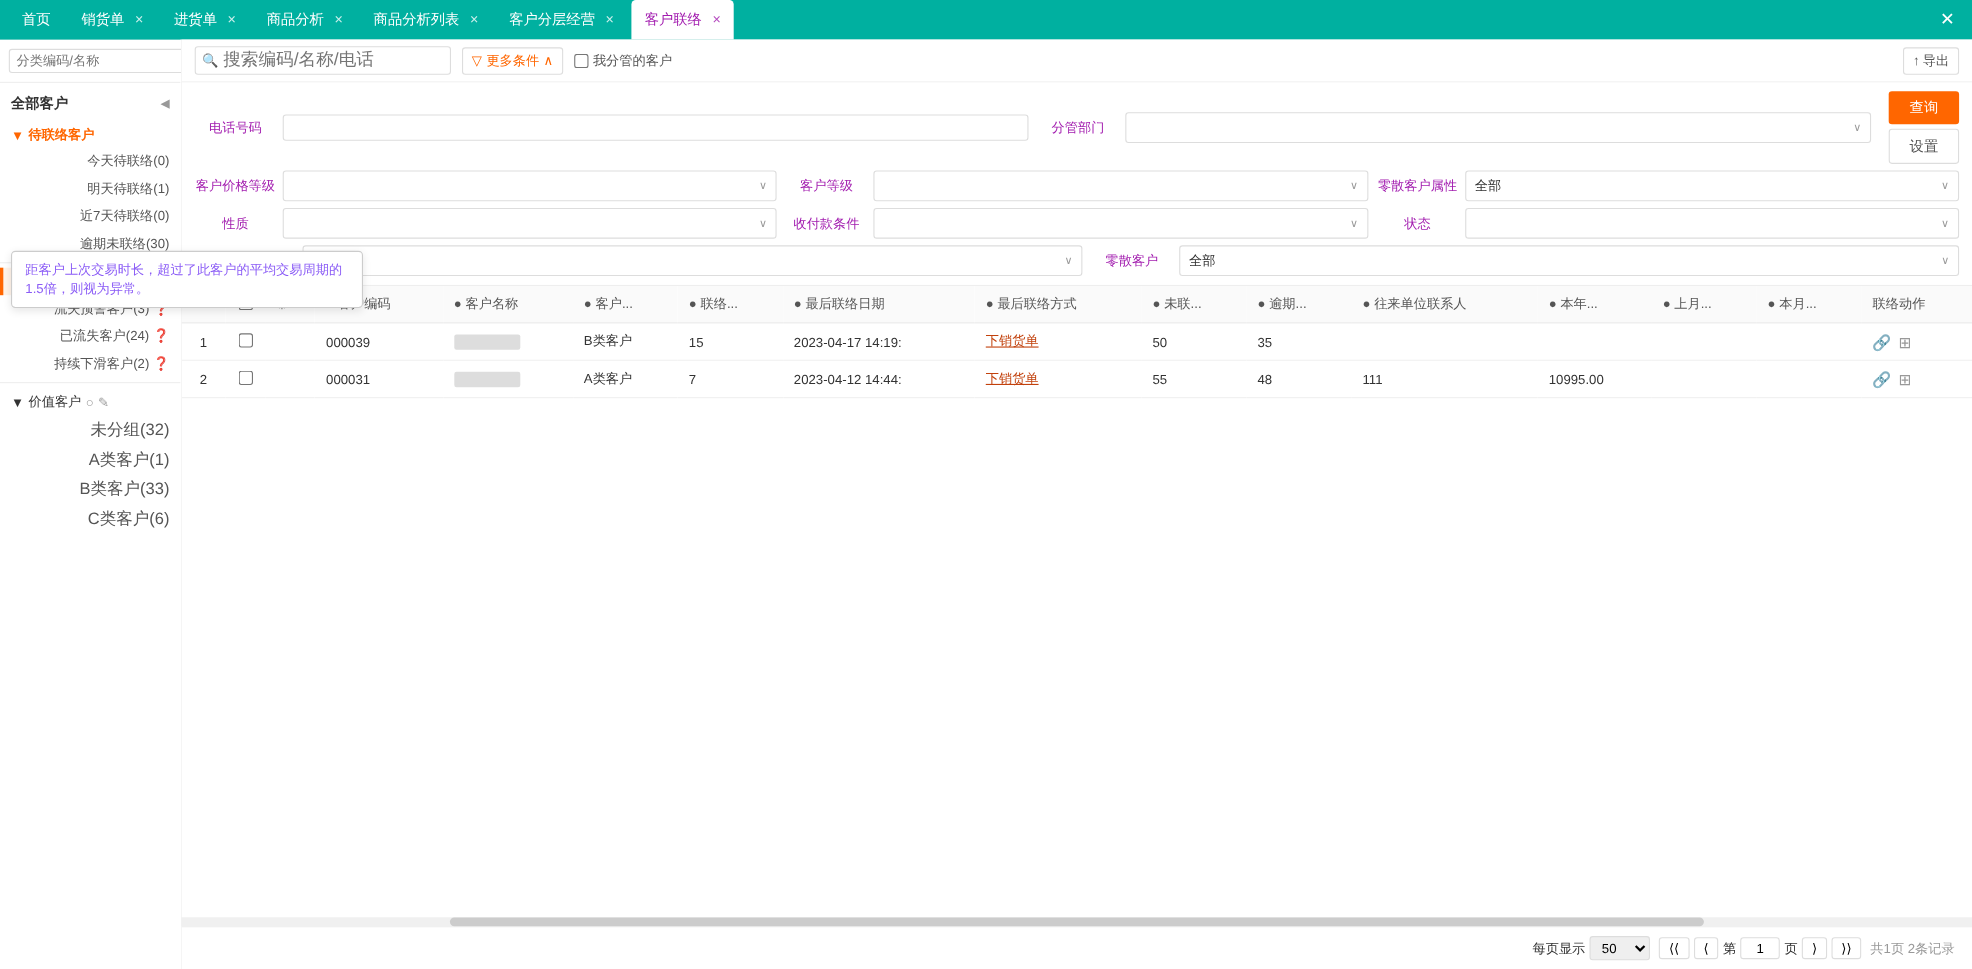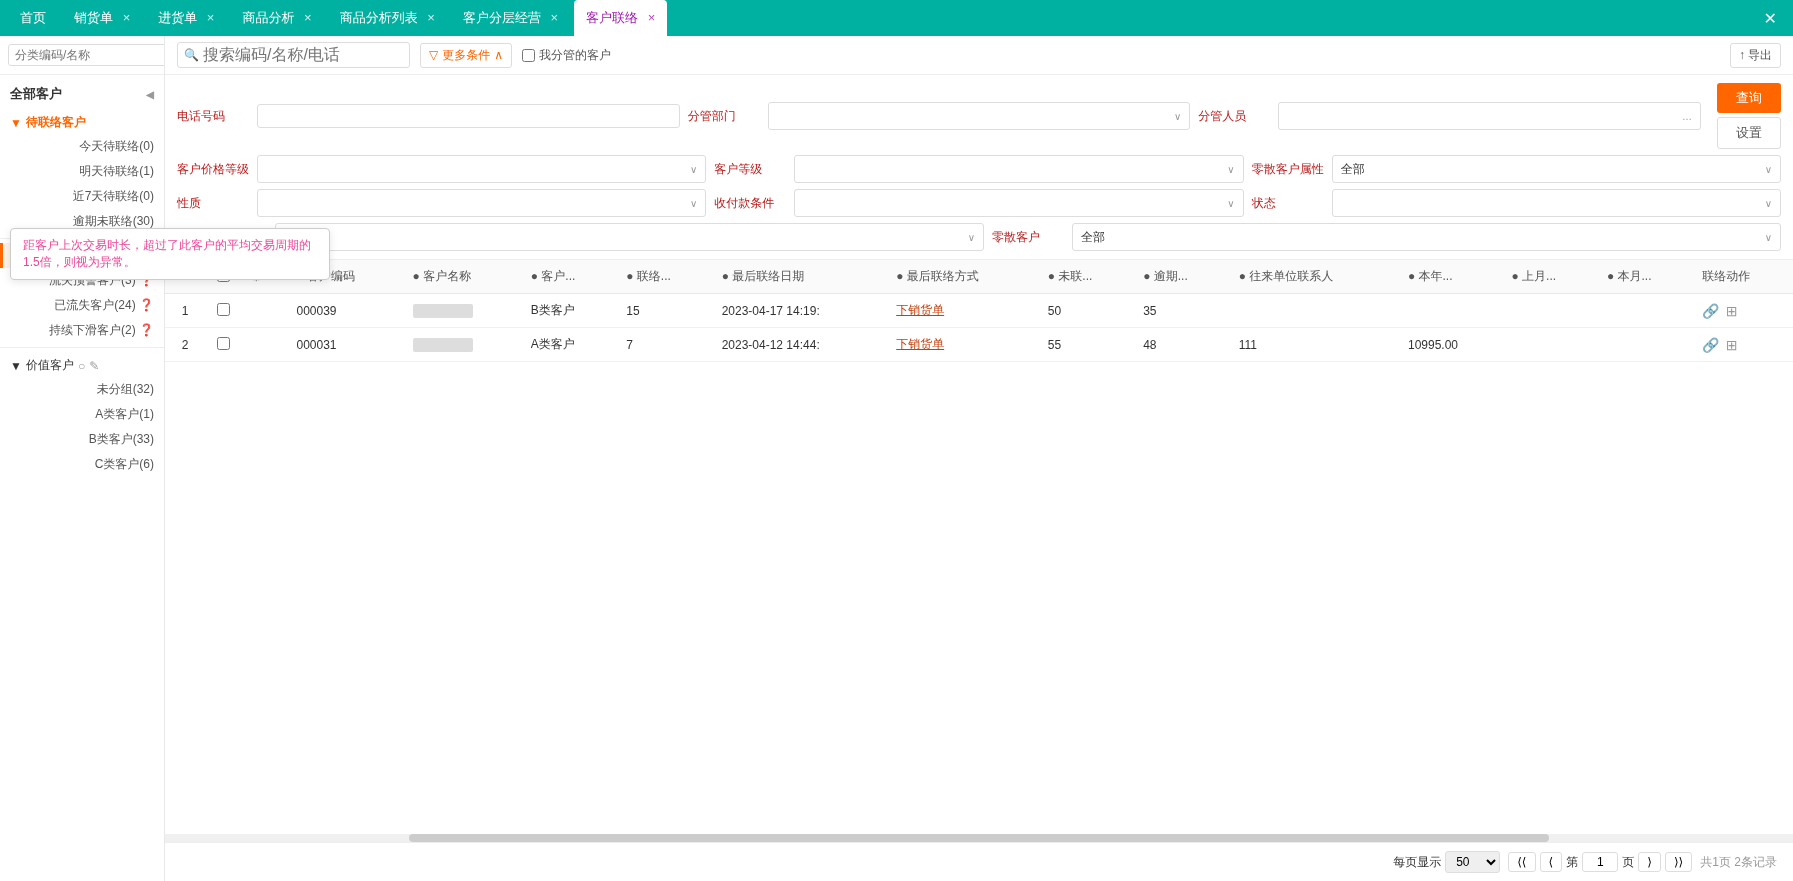--- a/index.html
+++ b/index.html
@@ -25,41 +25,41 @@
     .sidebar-section { padding: 4px 0; text-align: right; }
     .sidebar-all-label { display: flex; align-items: center; padding: 6px 10px; font-weight: bold; font-size: 13px; color: #333; cursor: pointer; }
     .sidebar-all-label .collapse-icon { margin-left: auto; color: #999; font-size: 10px; }
     .sidebar-group-label { padding: 5px 10px 3px 10px; color: #ff6600; font-size: 12px; font-weight: bold; display: flex; align-items: center; gap: 4px; }
     .sidebar-item { padding: 4px 10px 4px 20px; cursor: pointer; color: #555; font-size: 12px; }
     .sidebar-item.active { background: #fff3e8; color: #ff6600; font-weight: bold; border-left: 3px solid #ff6600; }
 
     .sidebar-divider { height: 1px; background: #eee; margin: 4px 0; }
 
     .sidebar-value-group { padding: 5px 10px 3px 10px; color: #333; font-size: 12px; display: flex; align-items: center; gap: 4px; }
-    .sidebar-value-item { padding: 4px 10px 4px 20px; cursor: pointer; color: #555; font-size: 12px; }
+    .sidebar-value-item { padding: 4px 10px 4px 20px; cursor: pointer; color: #555; font-size: 15px; }
 
     
     .content { flex: 1; display: flex; flex-direction: column; background: #f5f5f5; overflow: hidden; }
 
     
     .toolbar { background: #fff; padding: 6px 12px; border-bottom: 1px solid #eee; display: flex; align-items: center; gap: 10px; }
     .toolbar-search { display: flex; align-items: center; border: 1px solid #ddd; border-radius: 3px; padding: 3px 6px; background: #fff; }
     .toolbar-search input { border: none; outline: none; font-size: 16px; width: 200px; }
     .toolbar-search .s-icon { color: #999; margin-right: 4px; }
     .toolbar-more { display: flex; align-items: center; gap: 4px; color: #ff6600; cursor: pointer; font-size: 12px; padding: 3px 8px; border: 1px solid #ddd; border-radius: 3px; }
     .toolbar-checkbox-area { display: flex; align-items: center; gap: 4px; font-size: 12px; color: #555; }
     .toolbar-checkbox-area input { cursor: pointer; }
     .export-btn { margin-left: auto; display: flex; align-items: center; gap: 3px; color: #555; cursor: pointer; font-size: 12px; border: 1px solid #ddd; border-radius: 3px; padding: 3px 8px; background: #fff; }
 
     
     .filter-area { background: #fff; padding: 8px 12px; border-bottom: 1px solid #eee; }
     .filter-row { display: flex; align-items: center; gap: 8px; margin-bottom: 6px; }
     .filter-row:last-child { margin-bottom: 0; }
     .filter-item { display: flex; align-items: center; flex: 1; min-width: 0; }
-    .filter-label { color: #b91c1c; font-size: 12px; white-space: nowrap; min-width: 80px; text-align: left; padding-right: 6px; }
+    .filter-label { color: #a21caf; font-size: 12px; white-space: nowrap; min-width: 80px; text-align: center; padding-right: 6px; }
     .filter-input { flex: 1; border: 1px solid #ddd; border-radius: 3px; padding: 4px 8px; font-size: 12px; outline: none; background: #fff; }
     .filter-select { flex: 1; border: 1px solid #ddd; border-radius: 3px; padding: 4px 8px; font-size: 12px; background: #fff; display: flex; align-items: center; justify-content: space-between; cursor: pointer; min-height: 28px; }
     .filter-select .chevron { color: #999; font-size: 10px; }
     .btn-query { background: #ff6600; color: #fff; border: none; border-radius: 3px; padding: 6px 18px; font-size: 13px; cursor: pointer; }
     .btn-settings { background: #fff; color: #555; border: 1px solid #ddd; border-radius: 3px; padding: 6px 18px; font-size: 13px; cursor: pointer; }
     .filter-actions { display: flex; flex-direction: column; gap: 4px; margin-left: 8px; }
 
     
     .table-area { flex: 1; background: #fff; overflow: auto; margin: 0; }
     table { width: 100%; border-collapse: collapse; font-size: 12px; }
@@ -73,21 +73,21 @@
     
     .pagination { background: #fff; border-top: 1px solid #eee; padding: 8px 16px; display: flex; align-items: center; justify-content: flex-end; gap: 8px; font-size: 12px; }
     .pagination .per-page { display: flex; align-items: center; gap: 4px; }
     .pagination select { border: 1px solid #ddd; border-radius: 3px; padding: 2px 6px; font-size: 12px; }
     .pagination .page-nav { display: flex; align-items: center; gap: 4px; }
     .pagination .page-btn { border: 1px solid #ddd; border-radius: 3px; padding: 2px 8px; cursor: pointer; background: #fff; font-size: 12px; }
     .pagination .page-input { border: 1px solid #ddd; border-radius: 3px; padding: 2px 6px; width: 36px; text-align: center; font-size: 12px; }
     .pagination .total-info { color: #999; }
 
     
-    .tooltip-box { position: absolute; top: 228px; left: 10px; background: #fff; border: 1px solid #ccc; border-radius: 4px; padding: 8px 12px; font-size: 12px; color: #ec4899; max-width: 320px; z-index: 100; box-shadow: 0 2px 8px rgba(0,0,0,0.1); }
+    .tooltip-box { position: absolute; top: 228px; left: 10px; background: #fff; border: 1px solid #ccc; border-radius: 4px; padding: 8px 12px; font-size: 12px; color: #8b5cf6; max-width: 320px; z-index: 100; box-shadow: 0 2px 8px rgba(0,0,0,0.1); }
 
     .row-actions { display: flex; gap: 6px; }
     .action-icon { color: #999; cursor: pointer; font-size: 14px; }
 
     .blurred-name { display: inline-block; width: 60px; height: 14px; background: #ddd; border-radius: 2px; vertical-align: middle; }
 
     
     .scrollbar-track { height: 8px; background: #f0f0f0; position: relative; }
     .scrollbar-thumb { height: 8px; background: #ccc; border-radius: 4px; width: 70%; margin-left: 15%; }
   </style>
@@ -186,27 +186,20 @@
       <div class="filter-row">
         <div class="filter-item">
           <span class="filter-label">电话号码</span>
           <input class="filter-input" type="text" style="">
         </div>
         <div class="filter-item">
           <span class="filter-label">分管部门</span>
           <div class="filter-select">
             <span></span>
               <span class="chevron">∨</span>
-          </div>
-        </div>
-        <div class="filter-item">
-          <span class="filter-label">分管人员</span>
-          <div class="filter-select">
-            <span></span>
-              <span class="chevron">…</span>
           </div>
         </div>
         <div class="filter-actions">
           <button class="btn-query">查询</button>
           <button class="btn-settings">设置</button>
         </div>
       </div>
 
       <div class="filter-row">
         <div class="filter-item">

